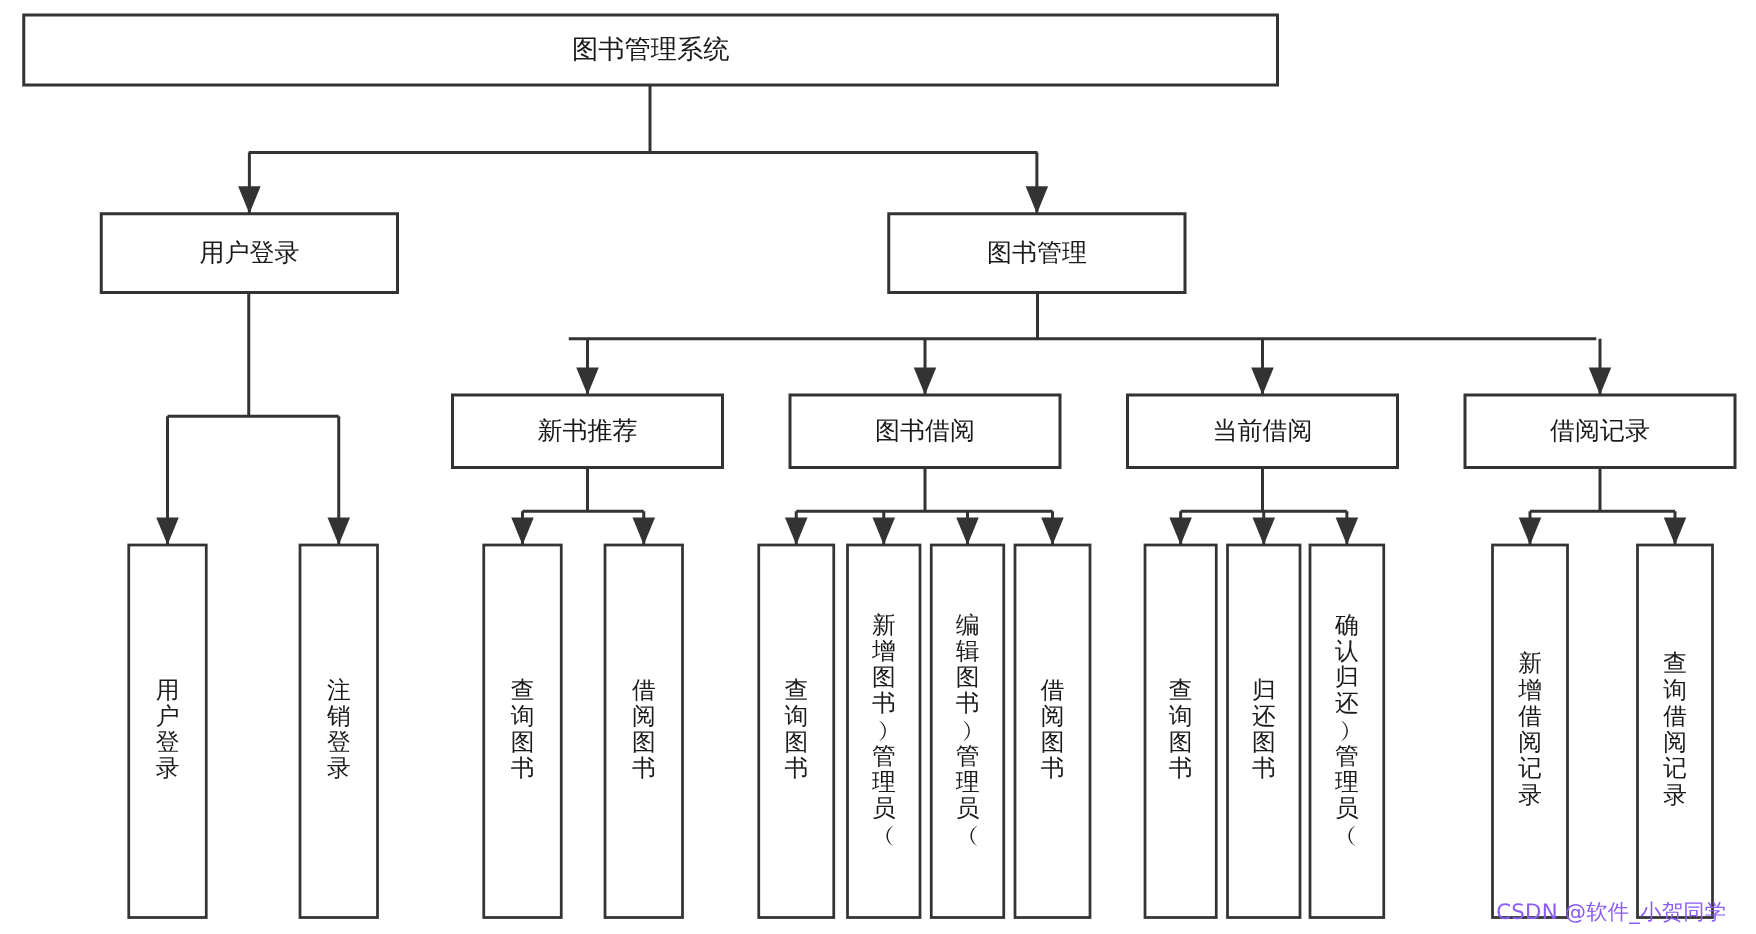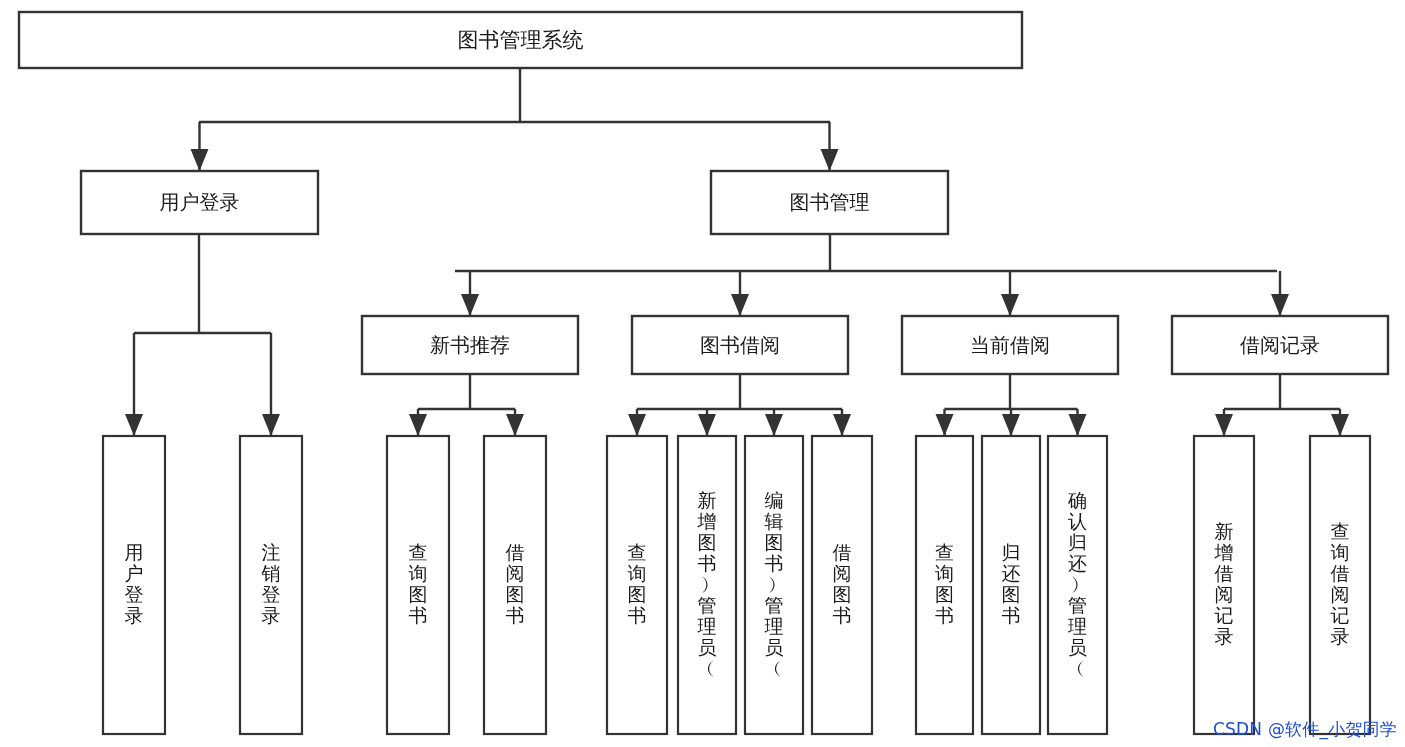--- a/index.html
+++ b/index.html
@@ -79,25 +79,25 @@
   }
   .leaf-label span {
     display: block;
     height: 21px;
   }
   .leaf-label span.rot {
     transform: rotate(90deg);
   }
   .watermark {
     position: absolute;
-    right: 8px;
+    right: 24px;
     bottom: 6px;
     font-family: "DejaVu Sans", "Liberation Sans", sans-serif;
     font-size: 17px;
-    color: #1d4ed8;
+    color: #8b5cf6;
     white-space: nowrap;
     letter-spacing: 0.2px;
   }
 </style>
 </head>
 <body>
 
 <div id="diagram-root">
 
   <svg id="flow" viewBox="0 0 1405 747" xmlns="http://www.w3.org/2000/svg">

